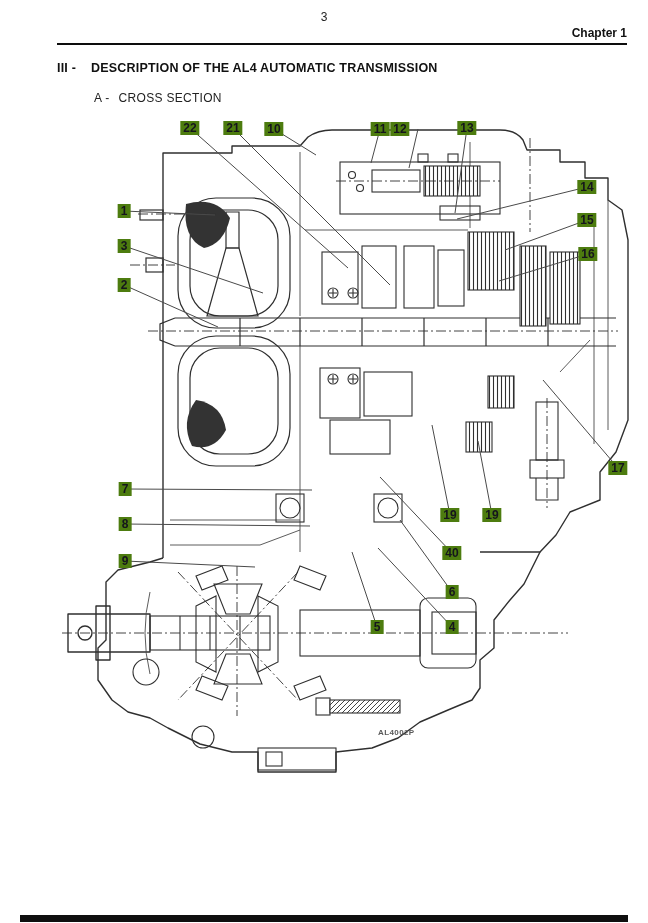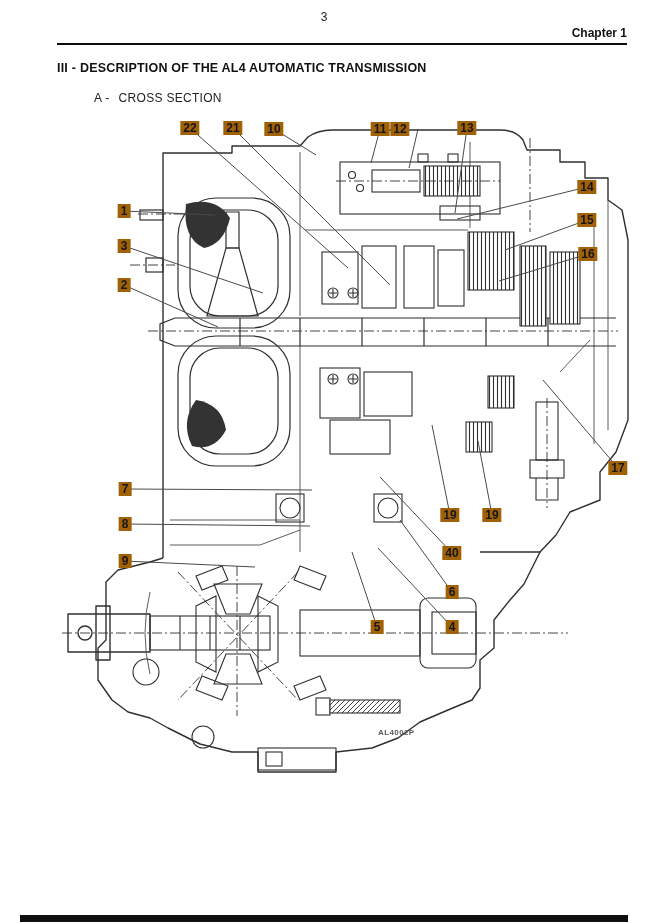--- a/index.html
+++ b/index.html
@@ -5,27 +5,27 @@
   html,body{margin:0;padding:0;background:#e8e8e8;}
   .page{
     position:relative;width:648px;height:923px;background:#ffffff;
     font-family:"Liberation Sans", sans-serif;color:#1a1a1a;overflow:hidden;
     margin:0 auto;
   }
   .page-number{position:absolute;top:10px;left:0;right:0;text-align:center;
     font-size:12px;color:#222;}
   .chapter{position:absolute;top:26px;right:21px;font-size:12px;font-weight:bold;color:#111;margin-left:44px;}
   .header-rule{position:absolute;top:43px;left:57px;width:570px;height:2px;background:#0d0d0d;}
-  .section-heading{position:absolute;top:61px;left:57px;display:flex;gap:4px;
+  .section-heading{position:absolute;top:61px;left:57px;display:flex;gap:15px;
     font-size:12.5px;font-weight:bold;color:#111;letter-spacing:.2px;}
   .sub-heading{position:absolute;top:91px;left:94px;display:flex;gap:9px;
     font-size:12px;color:#222;letter-spacing:.3px;}
   .diagram-svg{position:absolute;top:0;left:0;z-index:1;}
   .callout-layer{position:absolute;inset:0;z-index:3;pointer-events:none;}
-  .callout{position:absolute;transform:translate(-50%,-50%);background:#a16207;
+  .callout{position:absolute;transform:translate(-50%,-50%);background:#4d7c0f;
     padding:0 3px;font-size:12px;font-weight:bold;color:#15151c;line-height:14px;}
   .figure-code{position:absolute;top:728px;left:360px;font-size:8px;font-weight:bold;
     color:#5a5a5a;letter-spacing:.4px;z-index:2;margin-left:18px;}
   .footer-title{position:absolute;top:893px;left:57px;font-size:12.5px;font-weight:bold;color:#111;}
   .footer-bar{position:absolute;top:915px;left:20px;width:608px;height:7px;background:#0f0f0f;}
 </style>
 </head>
 <body>
 
 <div class="page">

